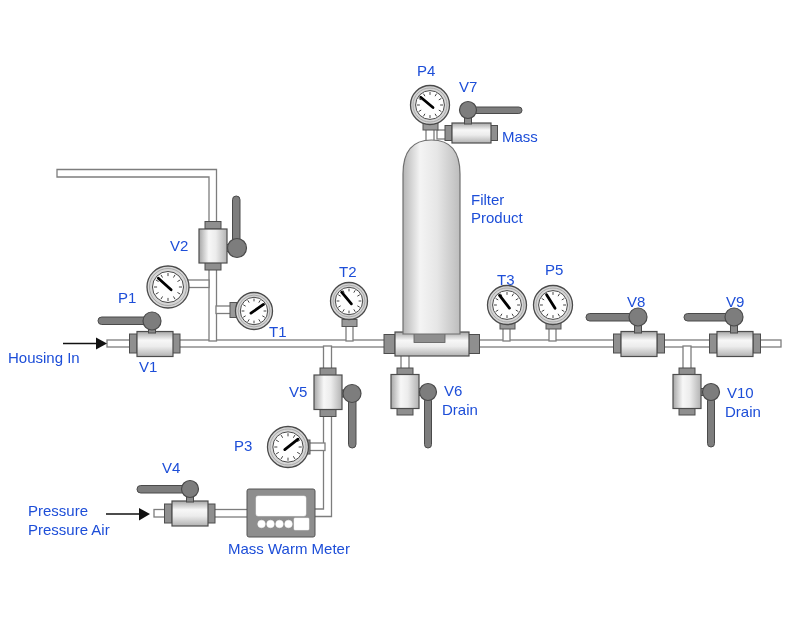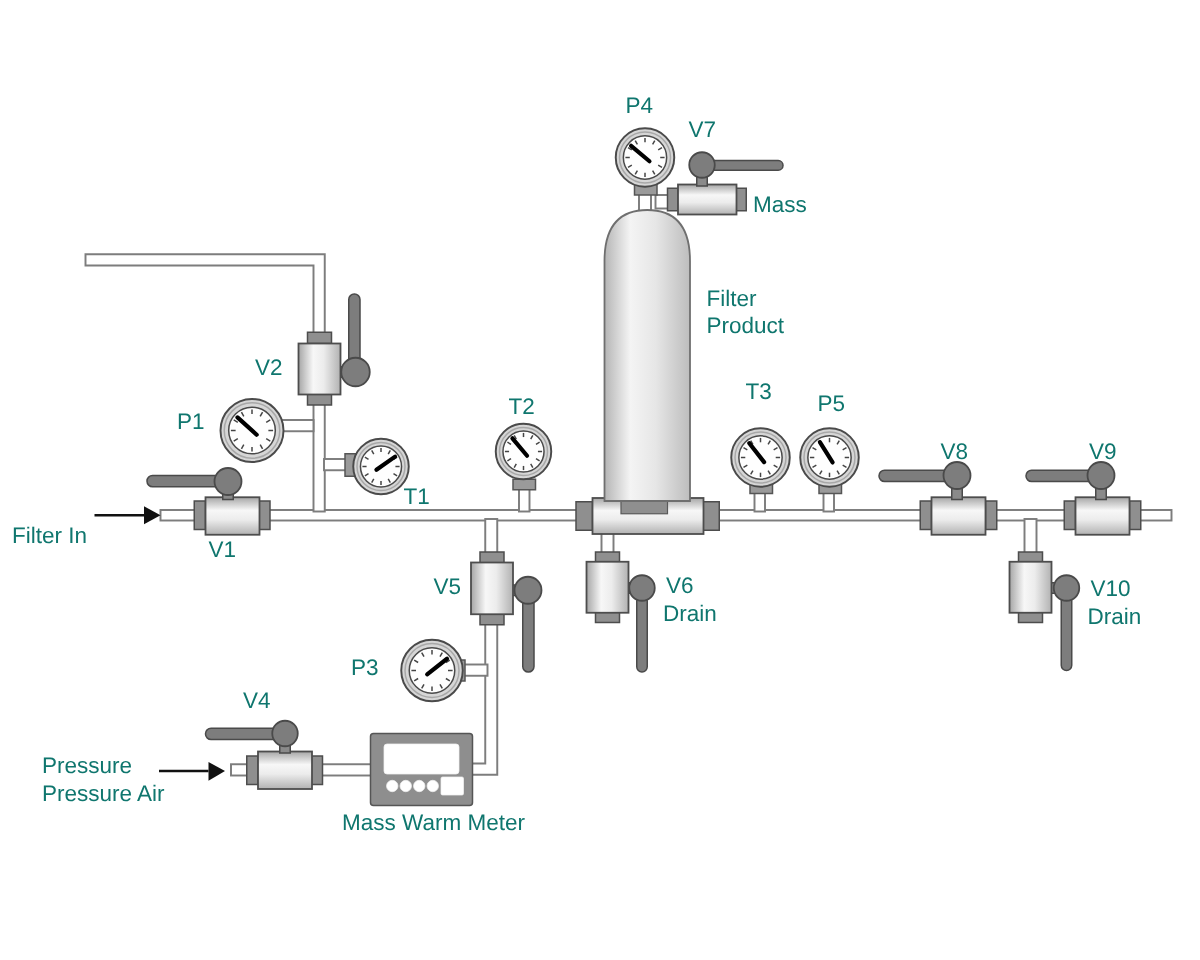--- a/index.html
+++ b/index.html
@@ -1,19 +1,19 @@
 <!DOCTYPE html>
 <html><head>
 <meta charset="utf-8">
 <style>
   html,body{margin:0;padding:0;background:#ffffff;}
   #canvas{position:relative;width:800px;height:640px;background:#ffffff;overflow:hidden;
           font-family:"Liberation Sans", sans-serif;}
   #canvas svg{position:absolute;left:0;top:0;}
-  .lbl{position:absolute;font-size:15px;line-height:16px;color:#0f766e;white-space:nowrap;}
+  .lbl{position:absolute;font-size:15px;line-height:16px;color:#1d4ed8;white-space:nowrap;}
   .pipe{fill:#ffffff;stroke:#7d7d7d;stroke-width:1.3;}
   .vbody{fill:url(#gv);stroke:#4d4d4d;stroke-width:1.2;}
   .hbody{fill:url(#gh);stroke:#4d4d4d;stroke-width:1.2;}
   .cap{fill:#8f8f8f;stroke:#4d4d4d;stroke-width:1;}
   .knob{fill:#7d7d7d;stroke:#4a4a4a;stroke-width:1.2;}
   .bar{fill:#7d7d7d;stroke:#4a4a4a;stroke-width:1;}
   .stem{fill:#8a8a8a;stroke:#4a4a4a;stroke-width:1;}
   .collar{fill:#9a9a9a;stroke:#555;stroke-width:1;}
   .arrowline{stroke:#111;stroke-width:1.6;}
   .arrowhead{fill:#111;}
@@ -319,32 +319,32 @@
         <line x1="542.86" y1="305" x2="539.935" y2="305" stroke="#444" stroke-width="1"></line>
         <line x1="544.2185024056258" y1="299.93" x2="541.6853780995563" y2="298.46750000000003" stroke="#444" stroke-width="1"></line>
         <line x1="547.93" y1="296.21850240562577" x2="546.4675" y2="293.6853780995563" stroke="#444" stroke-width="1"></line>
         <line x1="553" y1="294.86" x2="553" y2="291.935" stroke="#444" stroke-width="1"></line>
         <line x1="558.07" y1="296.21850240562577" x2="559.5325" y2="293.6853780995563" stroke="#444" stroke-width="1"></line>
         <line x1="561.7814975943742" y1="299.93" x2="564.3146219004437" y2="298.4675" stroke="#444" stroke-width="1"></line>
         <line x1="555.0666851305095" y1="308.30738757501007" x2="546.5932760954206" y2="294.7470985174688" stroke="#000" stroke-width="2.8" stroke-linecap="round"></line>
       </g>
 </svg>
 
-  <span class="lbl" style="left:8px;top:350px">Filter In</span>
+  <span class="lbl" style="left:8px;top:350px">Housing In</span>
   <span class="lbl" style="left:139px;top:359px">V1</span>
-  <span class="lbl" style="left:118px;top:274px">P1</span>
+  <span class="lbl" style="left:118px;top:290px">P1</span>
   <span class="lbl" style="left:170px;top:238px">V2</span>
   <span class="lbl" style="left:269px;top:324px">T1</span>
   <span class="lbl" style="left:339px;top:264px">T2</span>
   <span class="lbl" style="left:417px;top:63px">P4</span>
   <span class="lbl" style="left:459px;top:79px">V7</span>
   <span class="lbl" style="left:502px;top:129px">Mass</span>
   <span class="lbl" style="left:471px;top:192px">Filter</span>
   <span class="lbl" style="left:471px;top:210px">Product</span>
-  <span class="lbl" style="left:497px;top:254px">T3</span>
+  <span class="lbl" style="left:497px;top:272px">T3</span>
   <span class="lbl" style="left:545px;top:262px">P5</span>
   <span class="lbl" style="left:627px;top:294px">V8</span>
   <span class="lbl" style="left:726px;top:294px">V9</span>
   <span class="lbl" style="left:444px;top:383px">V6</span>
   <span class="lbl" style="left:442px;top:402px">Drain</span>
   <span class="lbl" style="left:727px;top:385px">V10</span>
   <span class="lbl" style="left:725px;top:404px">Drain</span>
   <span class="lbl" style="left:289px;top:384px">V5</span>
   <span class="lbl" style="left:234px;top:438px">P3</span>
   <span class="lbl" style="left:162px;top:460px">V4</span>

